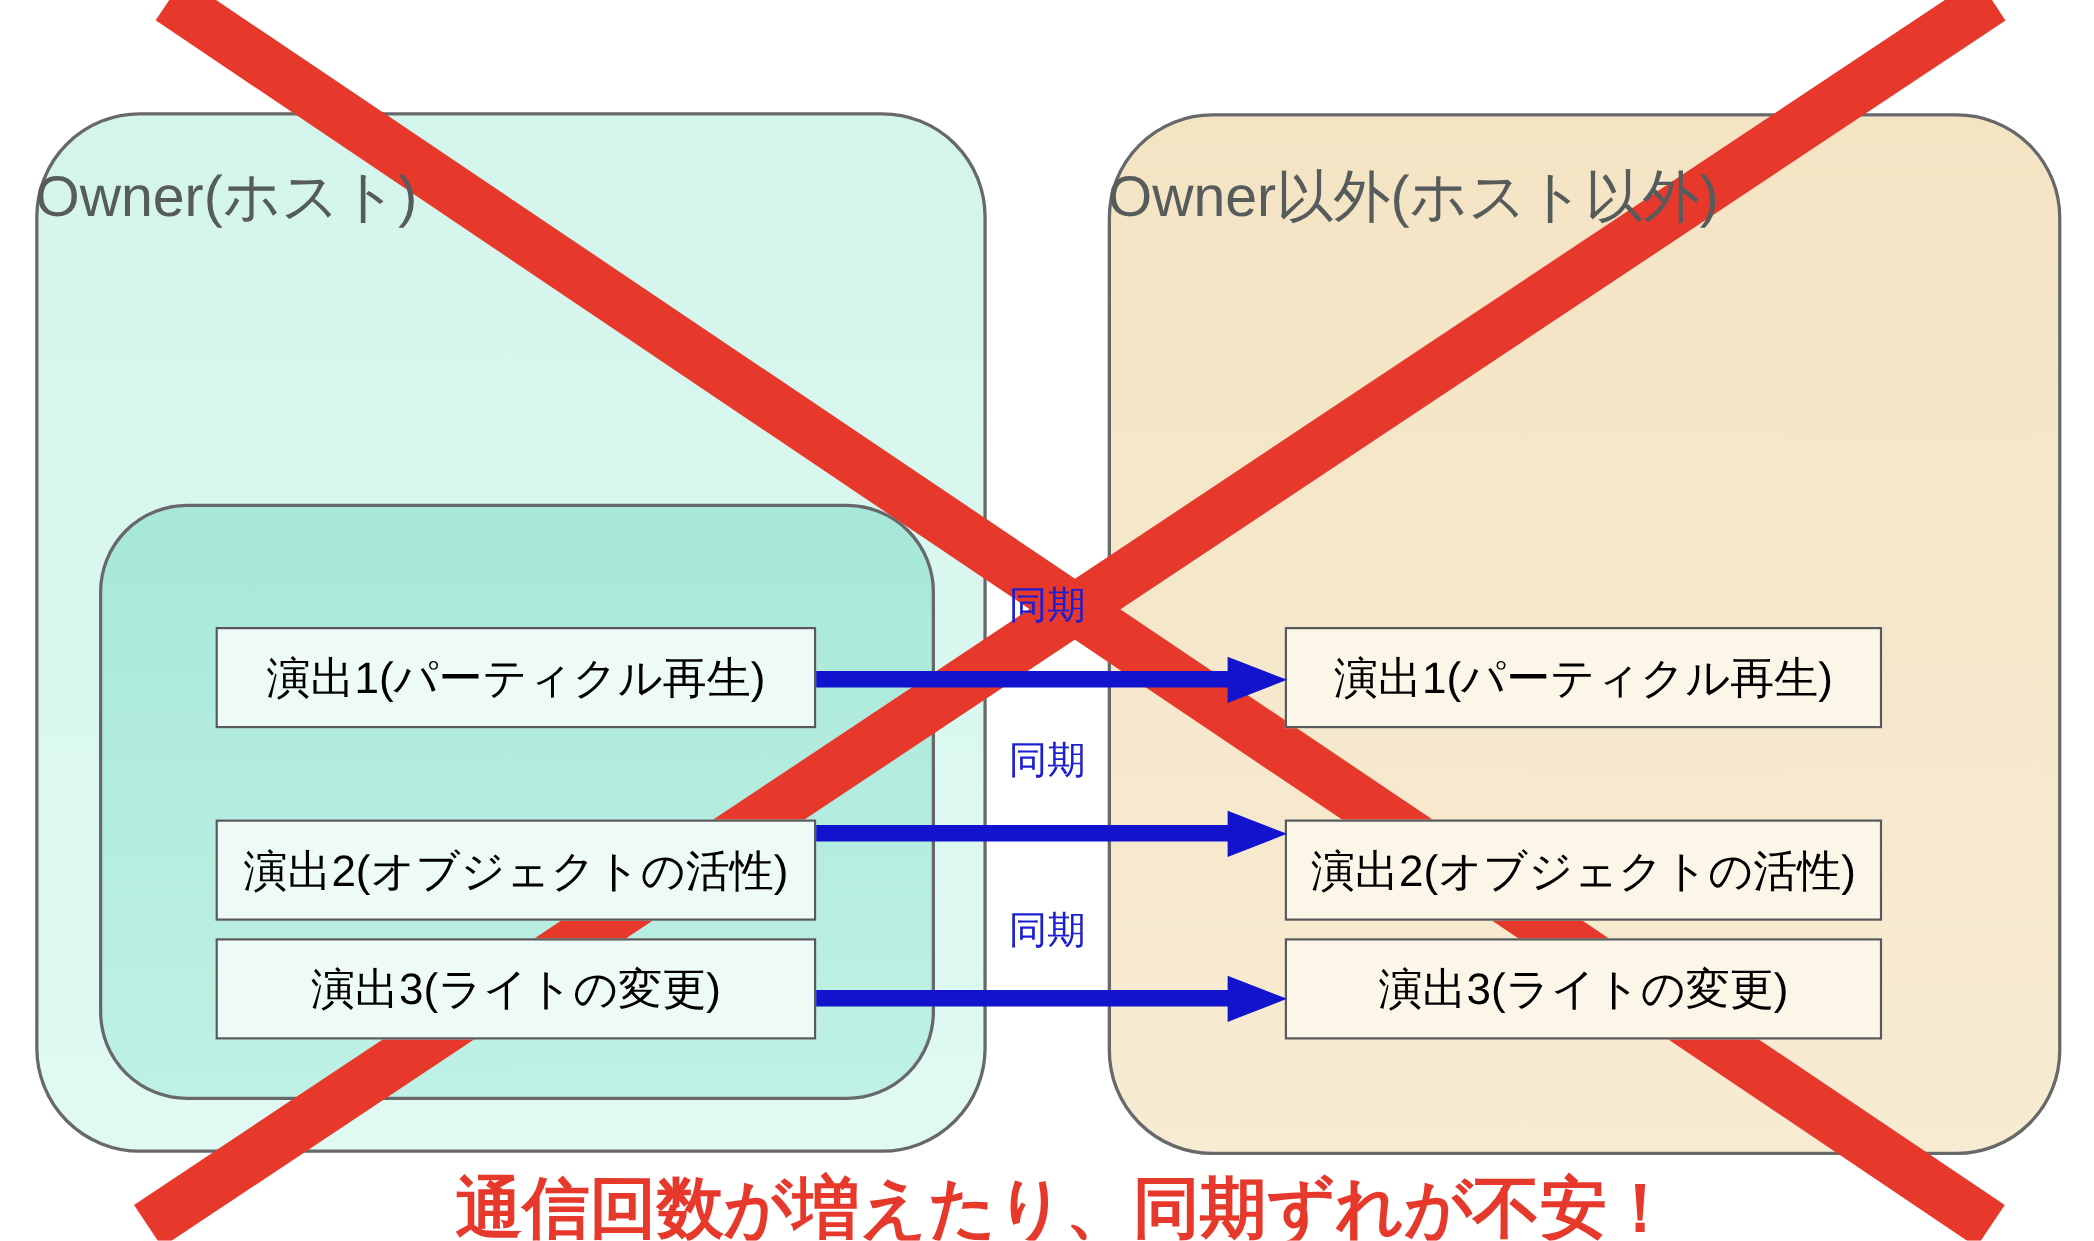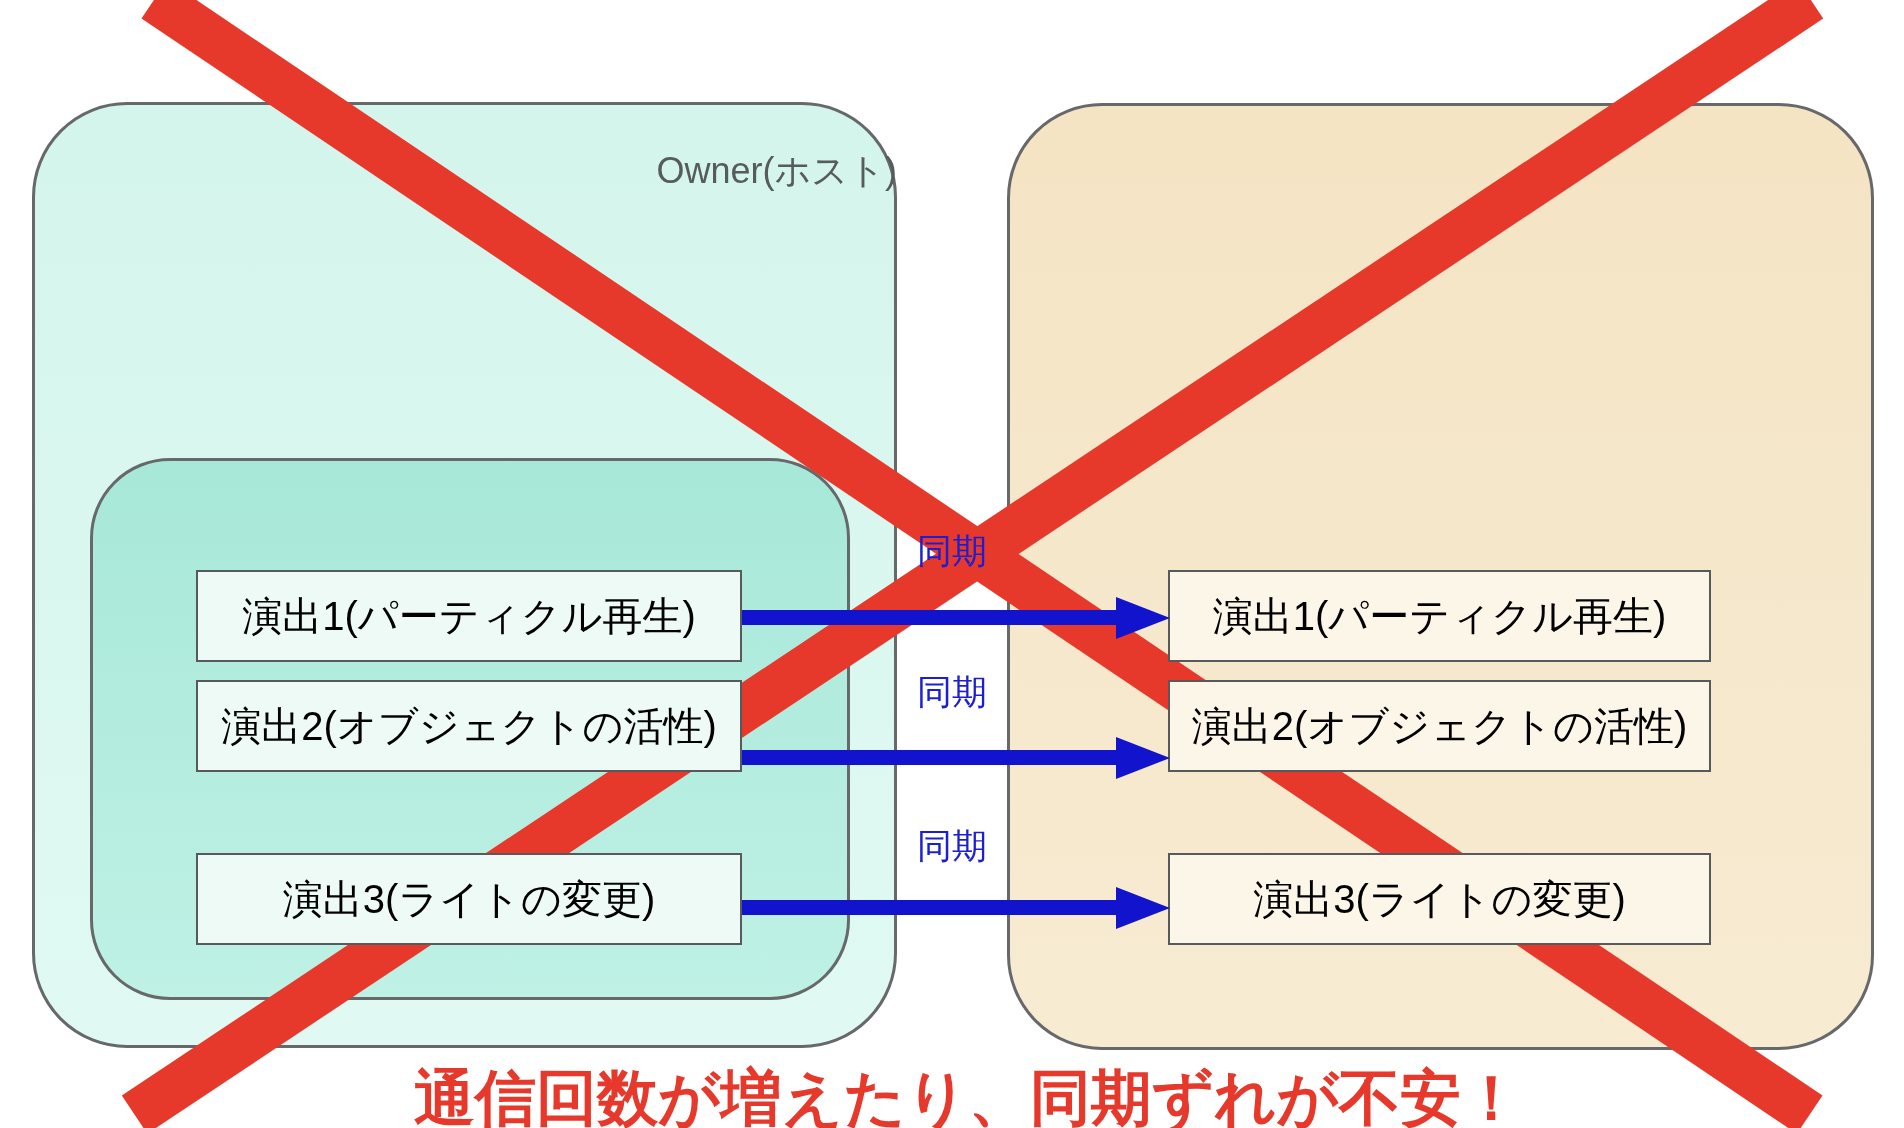--- a/index.html
+++ b/index.html
@@ -31,22 +31,22 @@
     left:90px;top:458px;width:760px;height:542px;
     border:3px solid var(--gborder,#66686A);
     border-radius:80px;
     box-sizing:border-box;
     background:linear-gradient(180deg,var(--teal1,#A7E8D8),var(--teal2,#BFF1E5));
     z-index:1;
   }
   
   .group-title{
     position:absolute;
-    text-align:right;
-    font-size:36px;
+    text-align:left;
+    font-size:52px;
     line-height:1.15;
     color:var(--titlegray,#565B5C);
     z-index:3;
   }
   #left-group-title{left:32px;top:150px;width:865px;}
   #right-group-title{left:1007px;top:150px;width:867px;}
   #timeline-title{
     position:absolute;
     left:90px;top:508px;width:760px;
     text-align:center;
@@ -69,21 +69,21 @@
     height:92px;
     border:2px solid var(--iborder,#58595B);
     box-sizing:border-box;
     display:flex;align-items:center;justify-content:center;
     font-size:40px;color:#000;
     z-index:3;
     white-space:nowrap;
   }
   .item.left{left:196px;width:546px;background:var(--itemmint,#EDFAF6);}
   .item.right{left:1168px;width:543px;background:var(--itemcream,#FCF6E8);}
-  .row1{top:570px;} .row2{top:680px;} .row3{top:853px;}
+  .row1{top:570px;} .row2{top:745px;} .row3{top:853px;}
   
   .arrow-line{
     position:absolute;
     left:742px;width:378px;height:15px;
     background:var(--blue,#1114CC);
     z-index:4;
   }
   #arrow-line-1{top:610px;} #arrow-line-2{top:750px;} #arrow-line-3{top:900px;}
   .arrow-head{
     position:absolute;
@@ -122,20 +122,21 @@
 <div id="canvas">
 
   <div id="left-group" class="group-box"></div>
   <div id="right-group" class="group-box"></div>
   <div id="timeline-box"></div>
 
   <div id="cross-stroke-a" class="xstroke"></div>
   <div id="cross-stroke-b" class="xstroke"></div>
 
   <div id="left-group-title" class="group-title">Owner(ホスト)</div>
+  <div id="right-group-title" class="group-title">Owner以外(ホスト以外)</div>
 
   <div class="item left row1">演出1(パーティクル再生)</div>
   <div class="item left row2">演出2(オブジェクトの活性)</div>
   <div class="item left row3">演出3(ライトの変更)</div>
 
   <div class="item right row1">演出1(パーティクル再生)</div>
   <div class="item right row2">演出2(オブジェクトの活性)</div>
   <div class="item right row3">演出3(ライトの変更)</div>
 
   <div id="arrow-line-1" class="arrow-line"></div>

